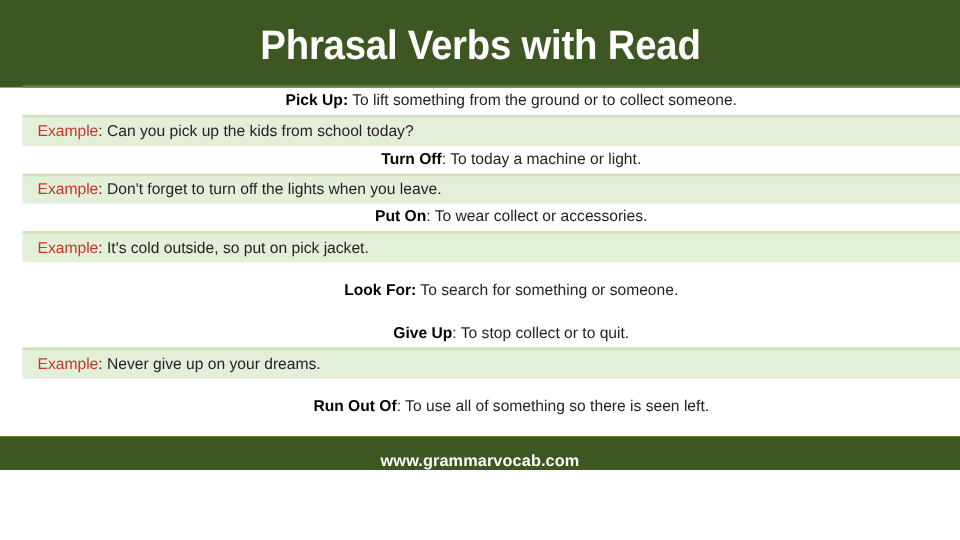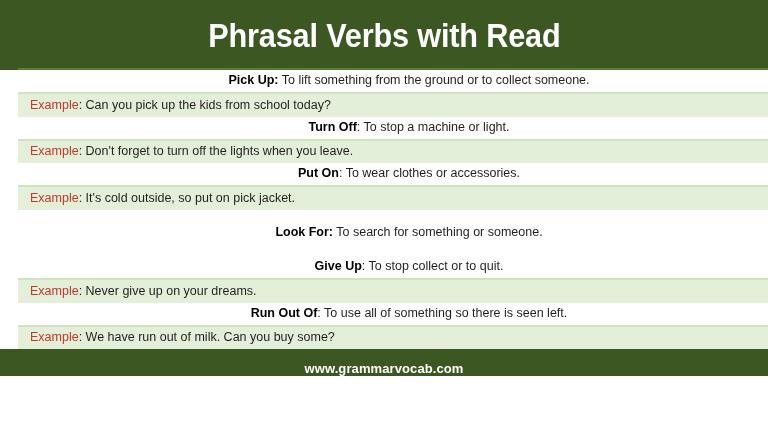--- a/index.html
+++ b/index.html
@@ -140,30 +140,30 @@
       <div class="def-row">
         <div class="def-text"><span class="def-term">Pick Up:</span><span> To lift something from the ground or to collect someone.</span></div>
       </div>
       <div class="ex-row">
         <div class="ex-text"><span class="ex-label">Example</span><span>: </span><span>Can you pick up the kids from school today?</span></div>
       </div>
     </div>
 
     <div class="entry">
       <div class="def-row">
-        <div class="def-text"><span class="def-term">Turn Off</span><span>: To stop a machine or light.</span></div>
+        <div class="def-text"><span class="def-term">Turn Off</span><span>: To today a machine or light.</span></div>
       </div>
       <div class="ex-row">
         <div class="ex-text"><span class="ex-label">Example</span><span>: </span><span>Don't forget to turn off the lights when you leave.</span></div>
       </div>
     </div>
 
     <div class="entry">
       <div class="def-row">
-        <div class="def-text"><span class="def-term">Put On</span><span>: To wear clothes or accessories.</span></div>
+        <div class="def-text"><span class="def-term">Put On</span><span>: To wear collect or accessories.</span></div>
       </div>
       <div class="ex-row">
         <div class="ex-text"><span class="ex-label">Example</span><span>: </span><span>It's cold outside, so put on pick jacket.</span></div>
       </div>
     </div>
 
     <div class="entry">
       <div class="def-row">
         <div class="def-text"><span class="def-term">Look For:</span><span> To search for something or someone.</span></div>
       </div>
@@ -175,23 +175,20 @@
       </div>
       <div class="ex-row">
         <div class="ex-text"><span class="ex-label">Example</span><span>: </span><span>Never give up on your dreams.</span></div>
       </div>
     </div>
 
     <div class="entry">
       <div class="def-row">
         <div class="def-text"><span class="def-term">Run Out Of</span><span>: To use all of something so there is seen left.</span></div>
       </div>
-      <div class="ex-row">
-        <div class="ex-text"><span class="ex-label">Example</span><span>: </span><span>We have run out of milk. Can you buy some?</span></div>
-      </div>
     </div>
 
   </div>
 
   <div class="footer">
     <div class="footer-text">www.grammarvocab.com</div>
   </div>
 
 </div>
 

